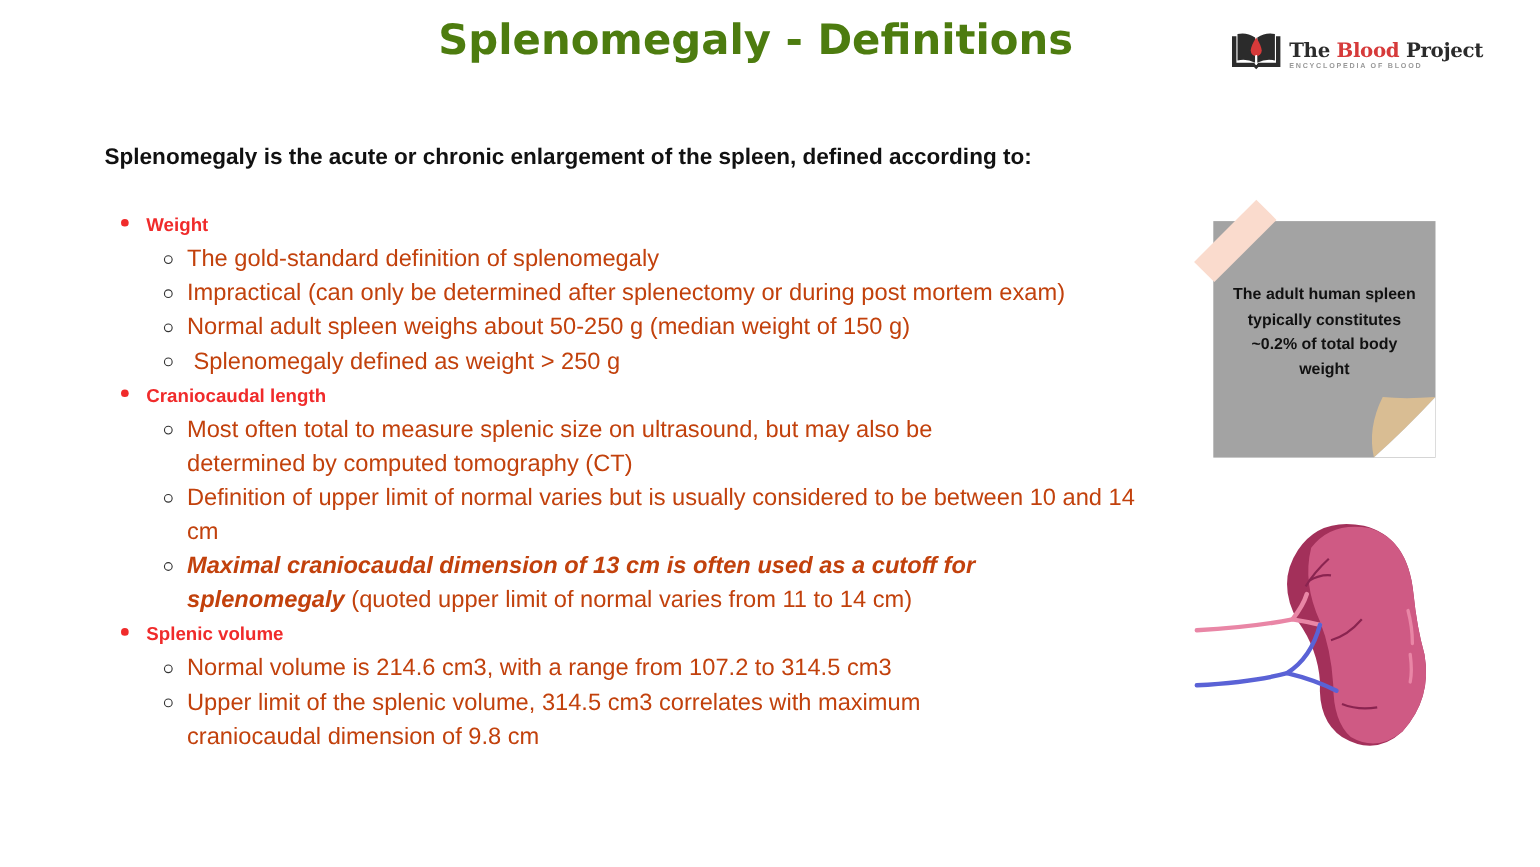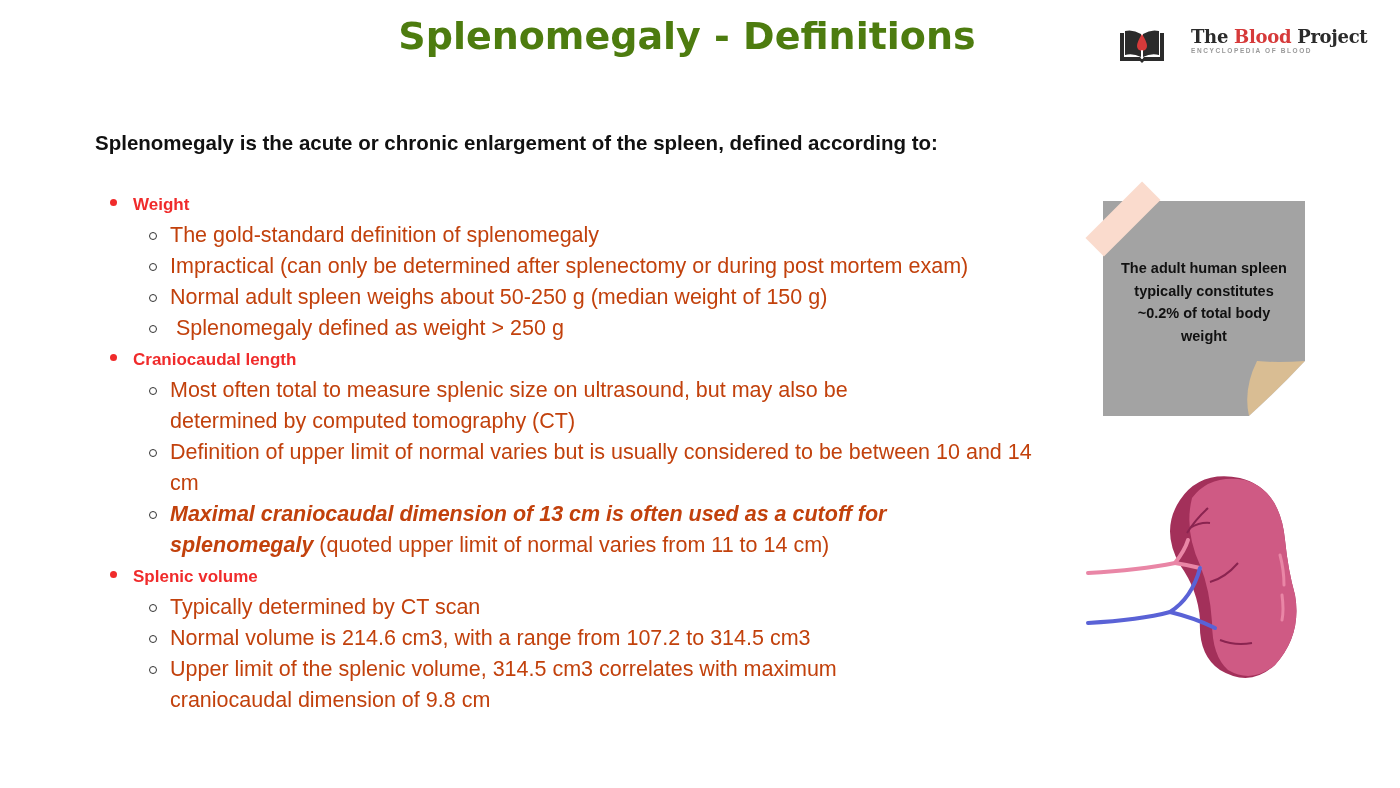--- a/index.html
+++ b/index.html
@@ -4,21 +4,21 @@
 <style>
   html, body { margin: 0; padding: 0; }
   body {
     width: 1400px; height: 788px; background: #ffffff; position: relative; overflow: hidden;
     font-family: "Liberation Sans", "DejaVu Sans", sans-serif; color: #1a1a1a;
   }
   .title {
     position: absolute; left: 0; width: 1374px; top: 14px; text-align: center;
     font-family: "DejaVu Sans", sans-serif; font-weight: bold; font-size: 38px; letter-spacing: 0px; color: #4d7c0f;
   }
-  .logo { position: absolute; left: 1118px; top: 28px; display: flex; align-items: flex-start; gap: 19px; }
+  .logo { position: absolute; left: 1118px; top: 28px; display: flex; align-items: flex-end; }
   .logo svg { display: block; }
   .logo-text { margin-left: 6px; }
   .logo-main { font-family: "DejaVu Serif", serif; font-weight: bold; font-size: 18px; color: #2b2b2b; line-height: 18px; letter-spacing: -0.3px; }
   .logo-main .red { color: #d63a3a; }
   .logo-sub { font-size: 6.5px; letter-spacing: 1.6px; color: #999; margin-top: 1px; font-weight: bold; }
 
   .intro { position: absolute; left: 95px; top: 131px; font-weight: bold; font-size: 20.5px; color: #111; }
 
   .content { position: absolute; left: 110px; top: 189px; width: 950px; }
   .cat { display: flex; align-items: baseline; font-size: 17px; line-height: 31px; font-weight: bold; color: #f02b2b; }
@@ -92,24 +92,20 @@
       <span class="ring"></span>
       <span class="txt" style="max-width:770px"><span class="bi">Maximal craniocaudal dimension of 13 cm is often used as a cutoff for splenomegaly</span><span> (quoted upper limit of normal varies from 11 to 14 cm)</span></span>
     </div>
 
   <div class="cat">
       <span class="dot"></span>
       <span>Splenic volume</span>
     </div>
   <div class="sub">
       <span class="ring"></span>
-      <span class="txt">Typically determined by CT scan</span>
-    </div>
-  <div class="sub">
-      <span class="ring"></span>
       <span class="txt">Normal volume is 214.6 cm3, with a range from 107.2 to 314.5 cm3</span>
     </div>
   <div class="sub">
       <span class="ring"></span>
       <span class="txt" style="max-width:760px">Upper limit of the splenic volume, 314.5 cm3 correlates with maximum craniocaudal dimension of 9.8 cm</span>
     </div>
 </div>
 
 <div class="note">
   <div class="note-text">The adult human spleen typically constitutes ~0.2% of total body weight</div>

